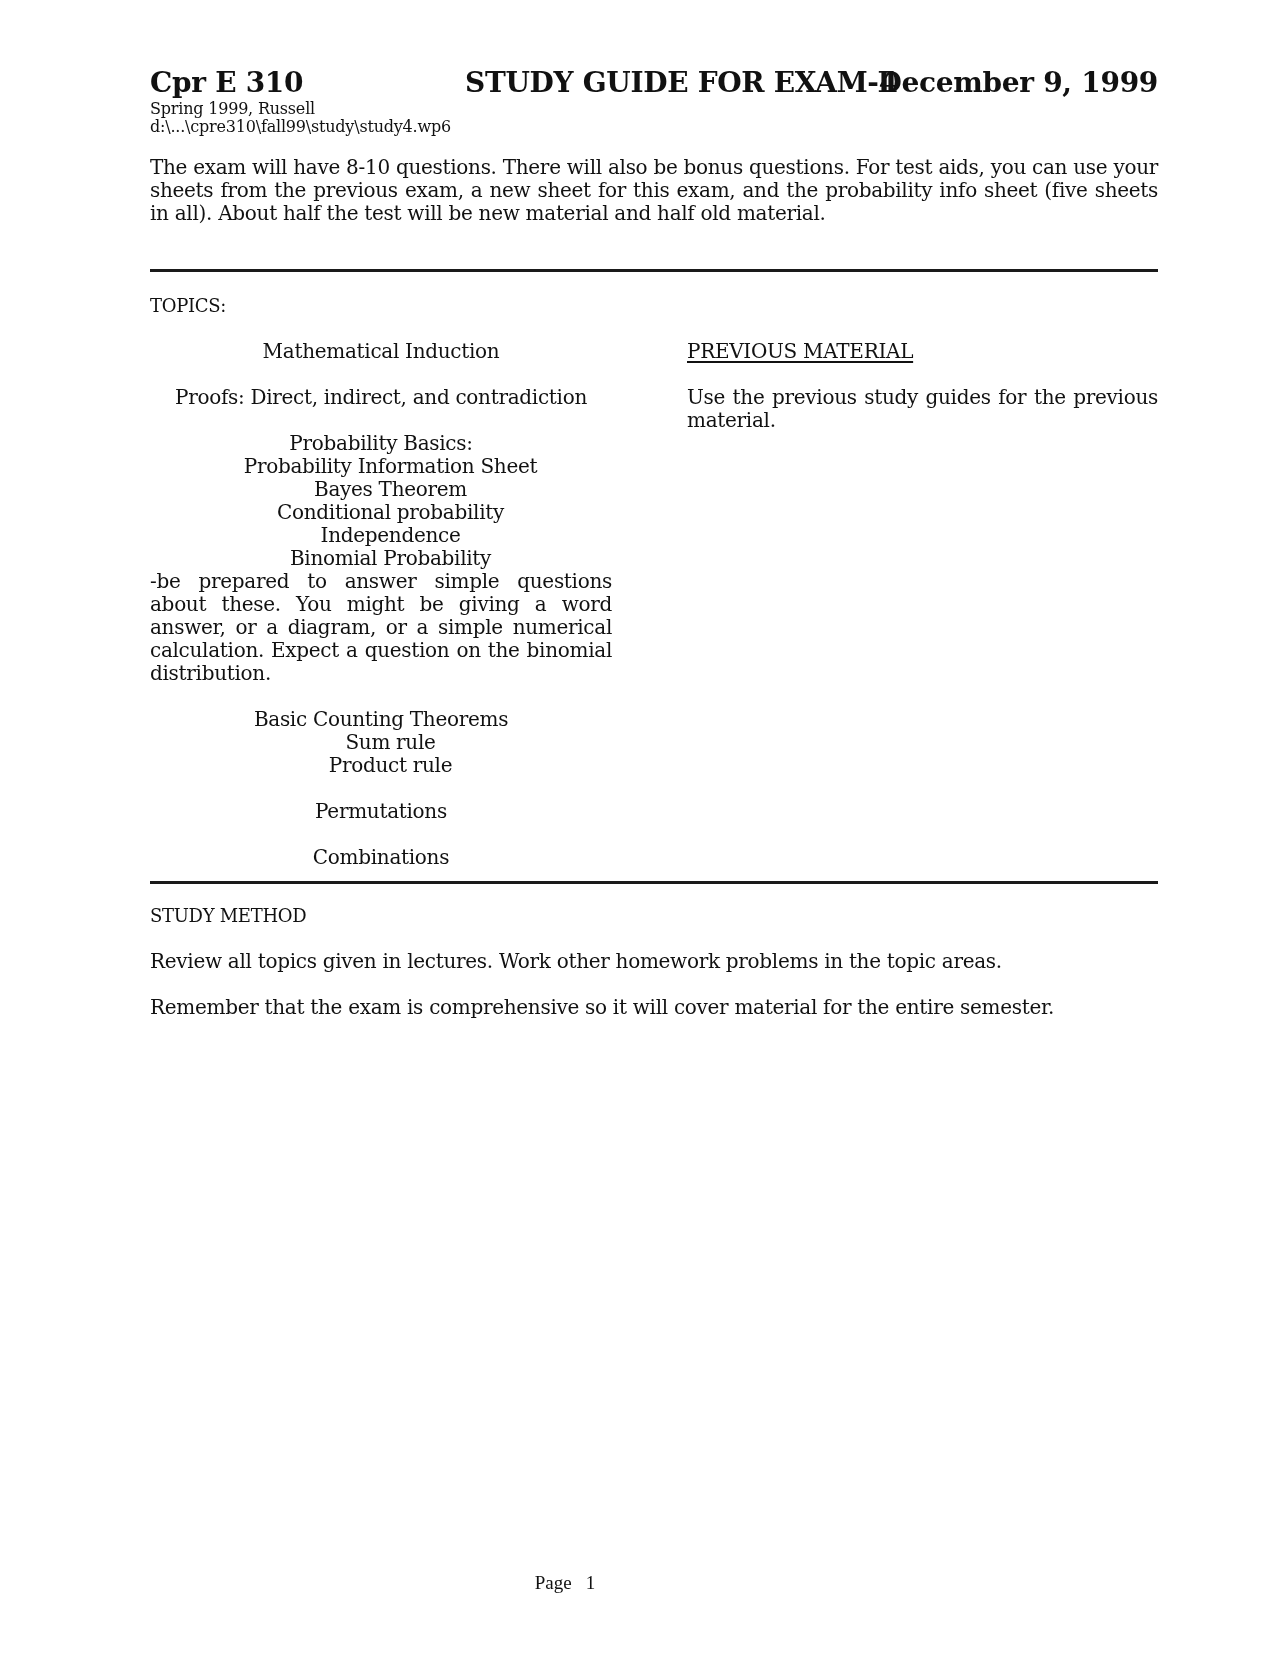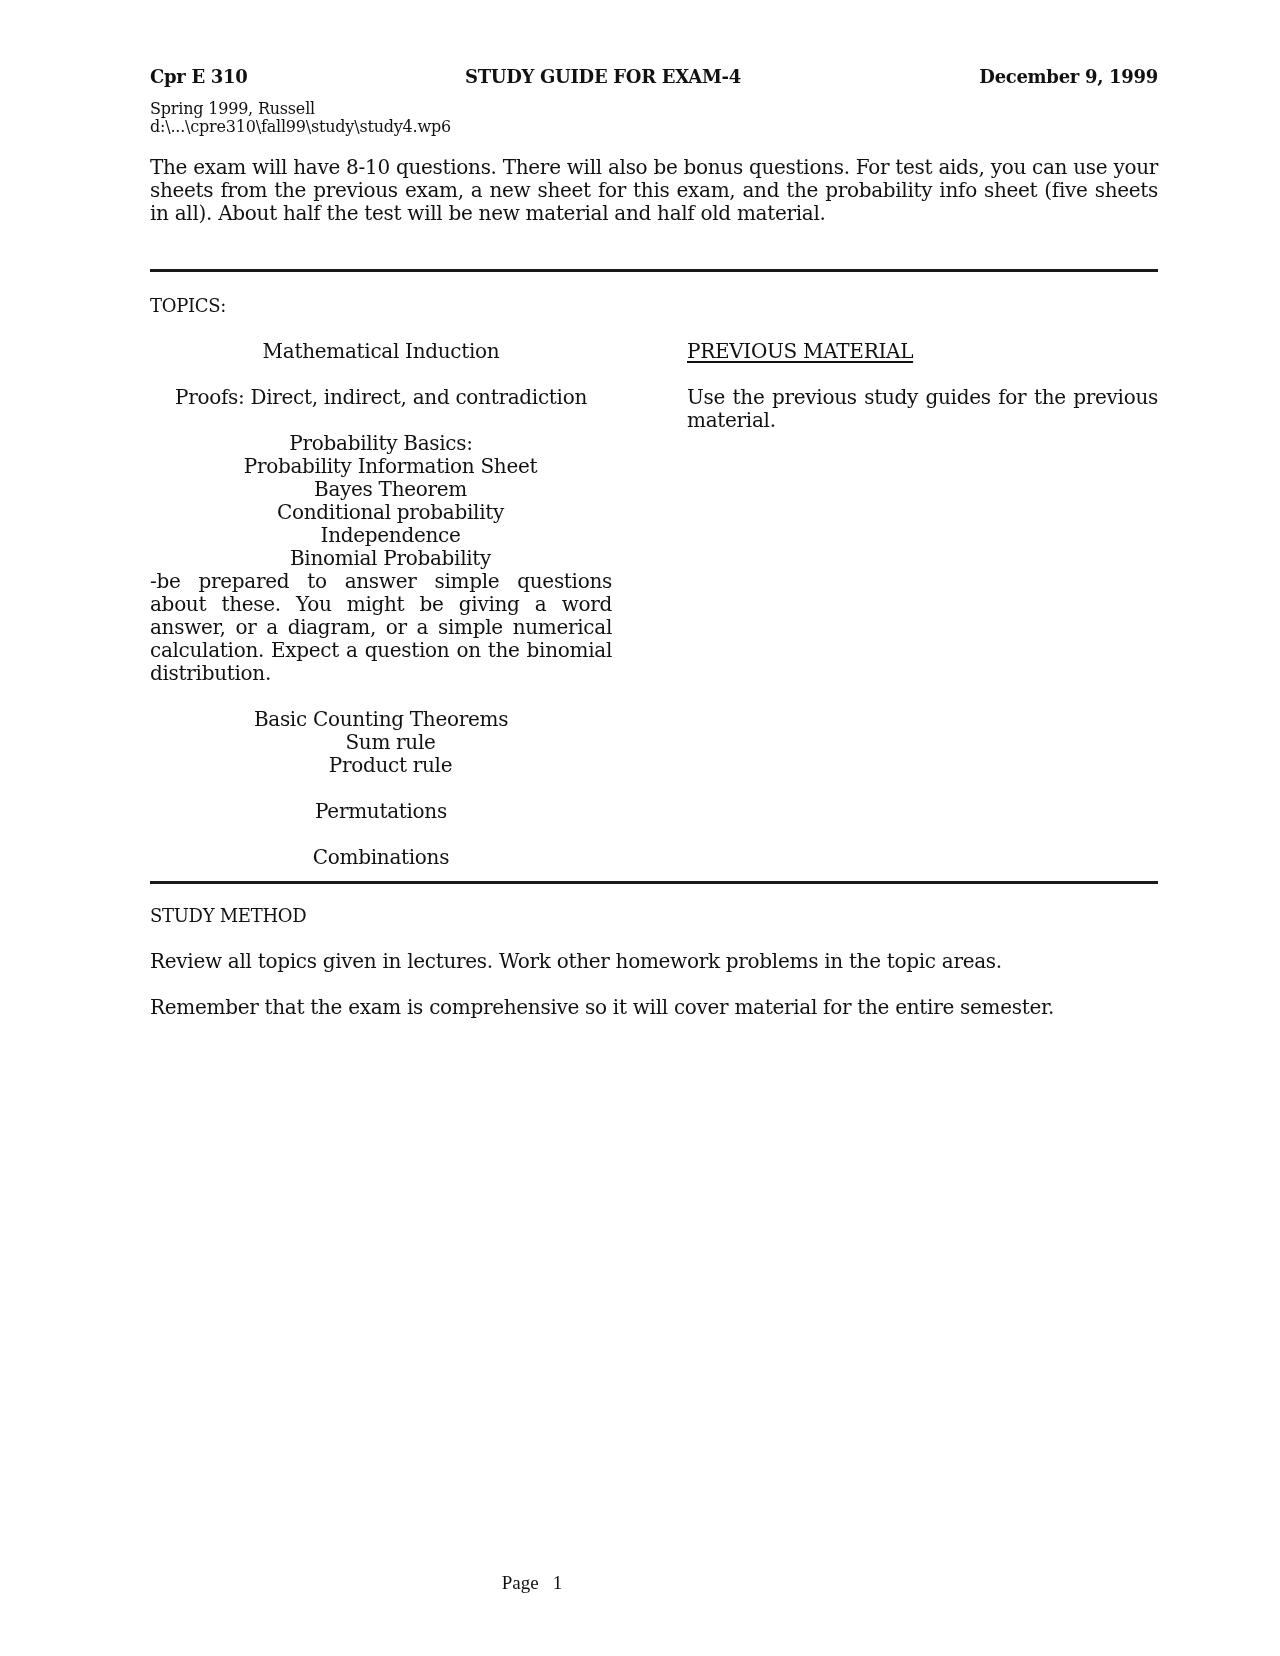--- a/index.html
+++ b/index.html
@@ -1,20 +1,20 @@
 <!DOCTYPE html>
 <html><head>
   <meta charset="utf-8">
   <style>
     html, body { margin: 0; padding: 0; background: #ffffff; }
     body { width: 1280px; height: 1656px; position: relative; overflow: hidden;
       font-family: "DejaVu Serif", "Liberation Serif", serif; color: #111111; }
     .page { position: absolute; left: 150px; top: 66px; width: 1008px; }
     .hdr { position: relative; height: 34px; }
-    .hdr span { position: absolute; top: 0; font-weight: bold; font-size: 18px; letter-spacing: -0.3px; }
+    .hdr span { position: absolute; top: 0; font-weight: bold; font-size: 28px; letter-spacing: -0.3px; }
     .hdr .course { left: 0; }
     .hdr .title { left: 315px; }
     .hdr .date { right: 0; }
     .sub { font-size: 16px; line-height: 18px; letter-spacing: -0.2px; }
     .intro { margin-top: 20px; font-size: 20px; line-height: 23px; text-align: justify; letter-spacing: -0.3px; }
     .rule { border: 0; border-top: 3px solid #1a1a1a; margin: 0; height: 0; }
     .rule1 { margin-top: 44px; }
     .h { font-weight: normal; font-size: 18px; letter-spacing: -0.3px; }
     .topics-h { margin-top: 22px; line-height: 23px; }
     .cols { position: relative; margin-top: 21px; }
@@ -22,21 +22,21 @@
     .col-right { position: absolute; left: 537px; top: 0; width: 471px; }
     .col-h { font-size: 20px; line-height: 23px; text-decoration: underline; text-underline-offset: 3px; letter-spacing: -0.3px; }
     .item { font-size: 20px; line-height: 23px; letter-spacing: -0.3px; text-align: center; }
     .gap { margin-top: 23px; }
     .sub-item { padding-left: 19px; }
     .just { text-align: justify; }
     .rule2 { margin-top: 12px; }
     .study-h { margin-top: 20px; line-height: 23px; }
     .para { font-size: 20px; line-height: 23px; margin-top: 23px; letter-spacing: -0.3px; }
     .footer { position: absolute; left: 0; width: 1064px; top: 1572px; text-align: center;
-      font-family: "Liberation Serif", serif; font-size: 19px; }
+      font-family: "Liberation Serif", serif; font-size: 19px; padding-left: 33px; }
     .footer span { margin-left: 14px; }
   </style>
 </head>
 <body>
 
 <div class="page">
   <div class="hdr">
     <span class="course">Cpr E 310</span>
     <span class="title">STUDY GUIDE FOR EXAM-4</span>
     <span class="date">December 9, 1999</span>

